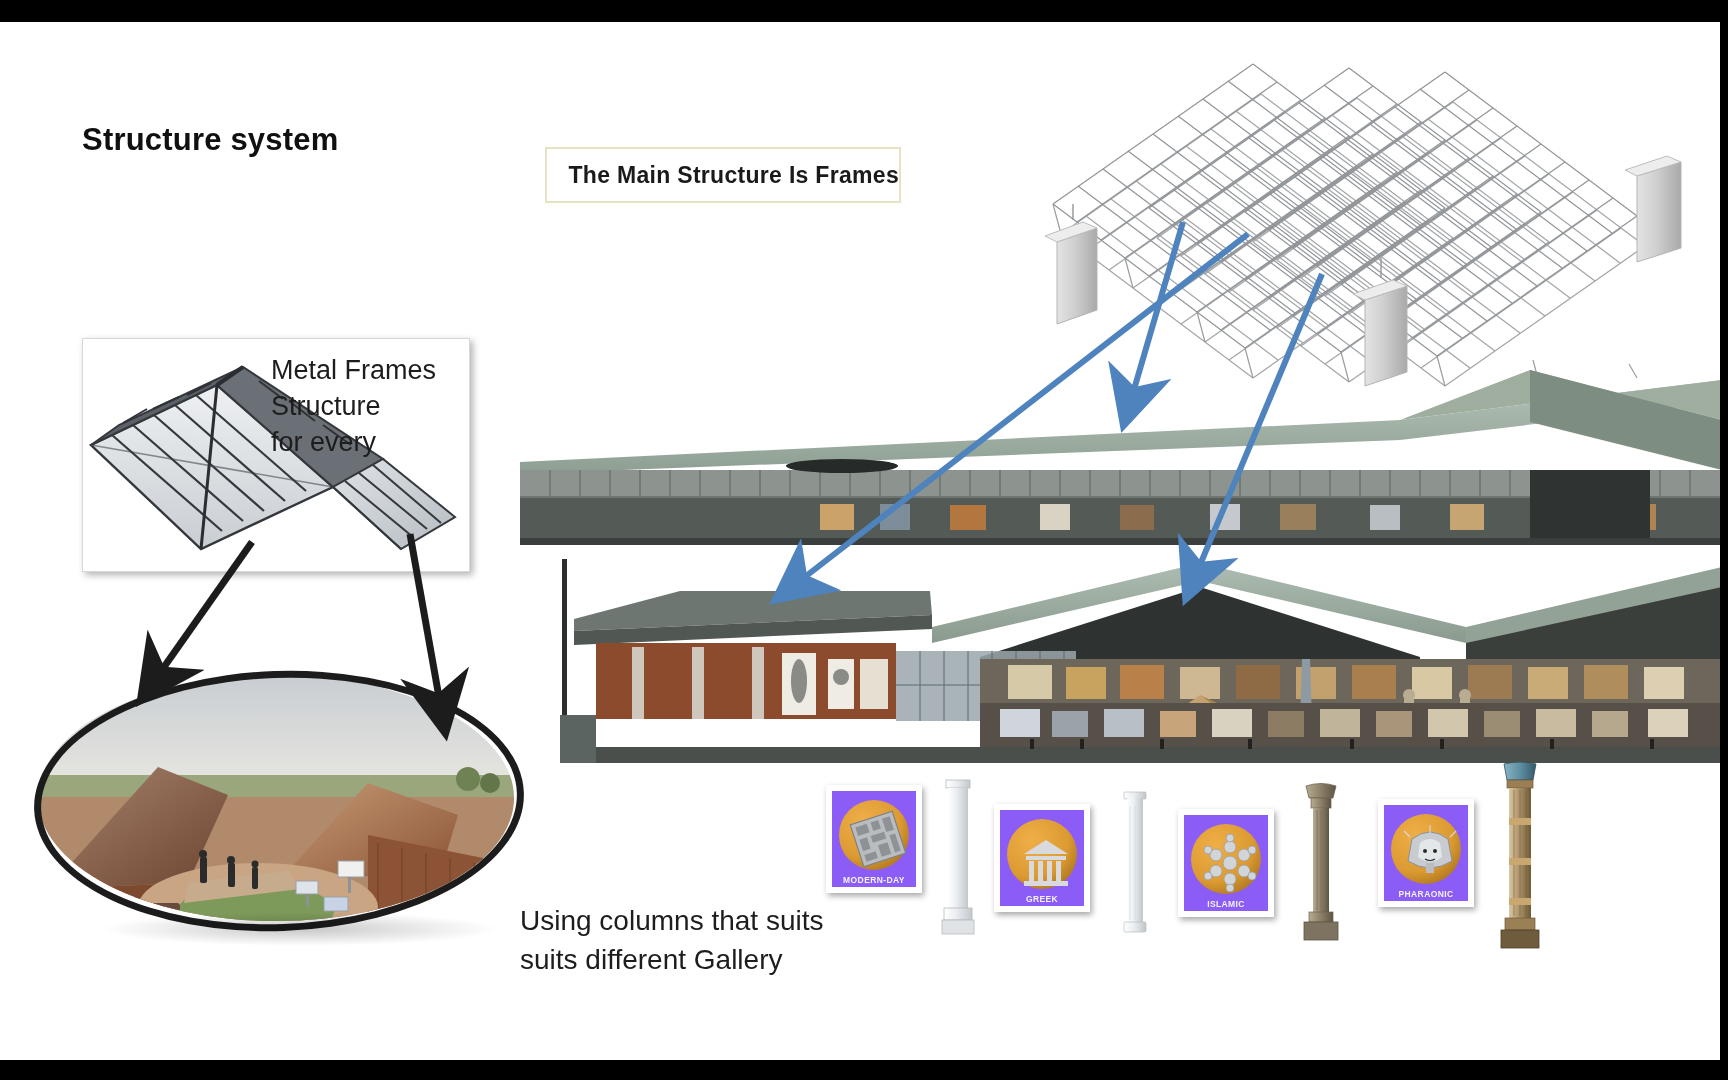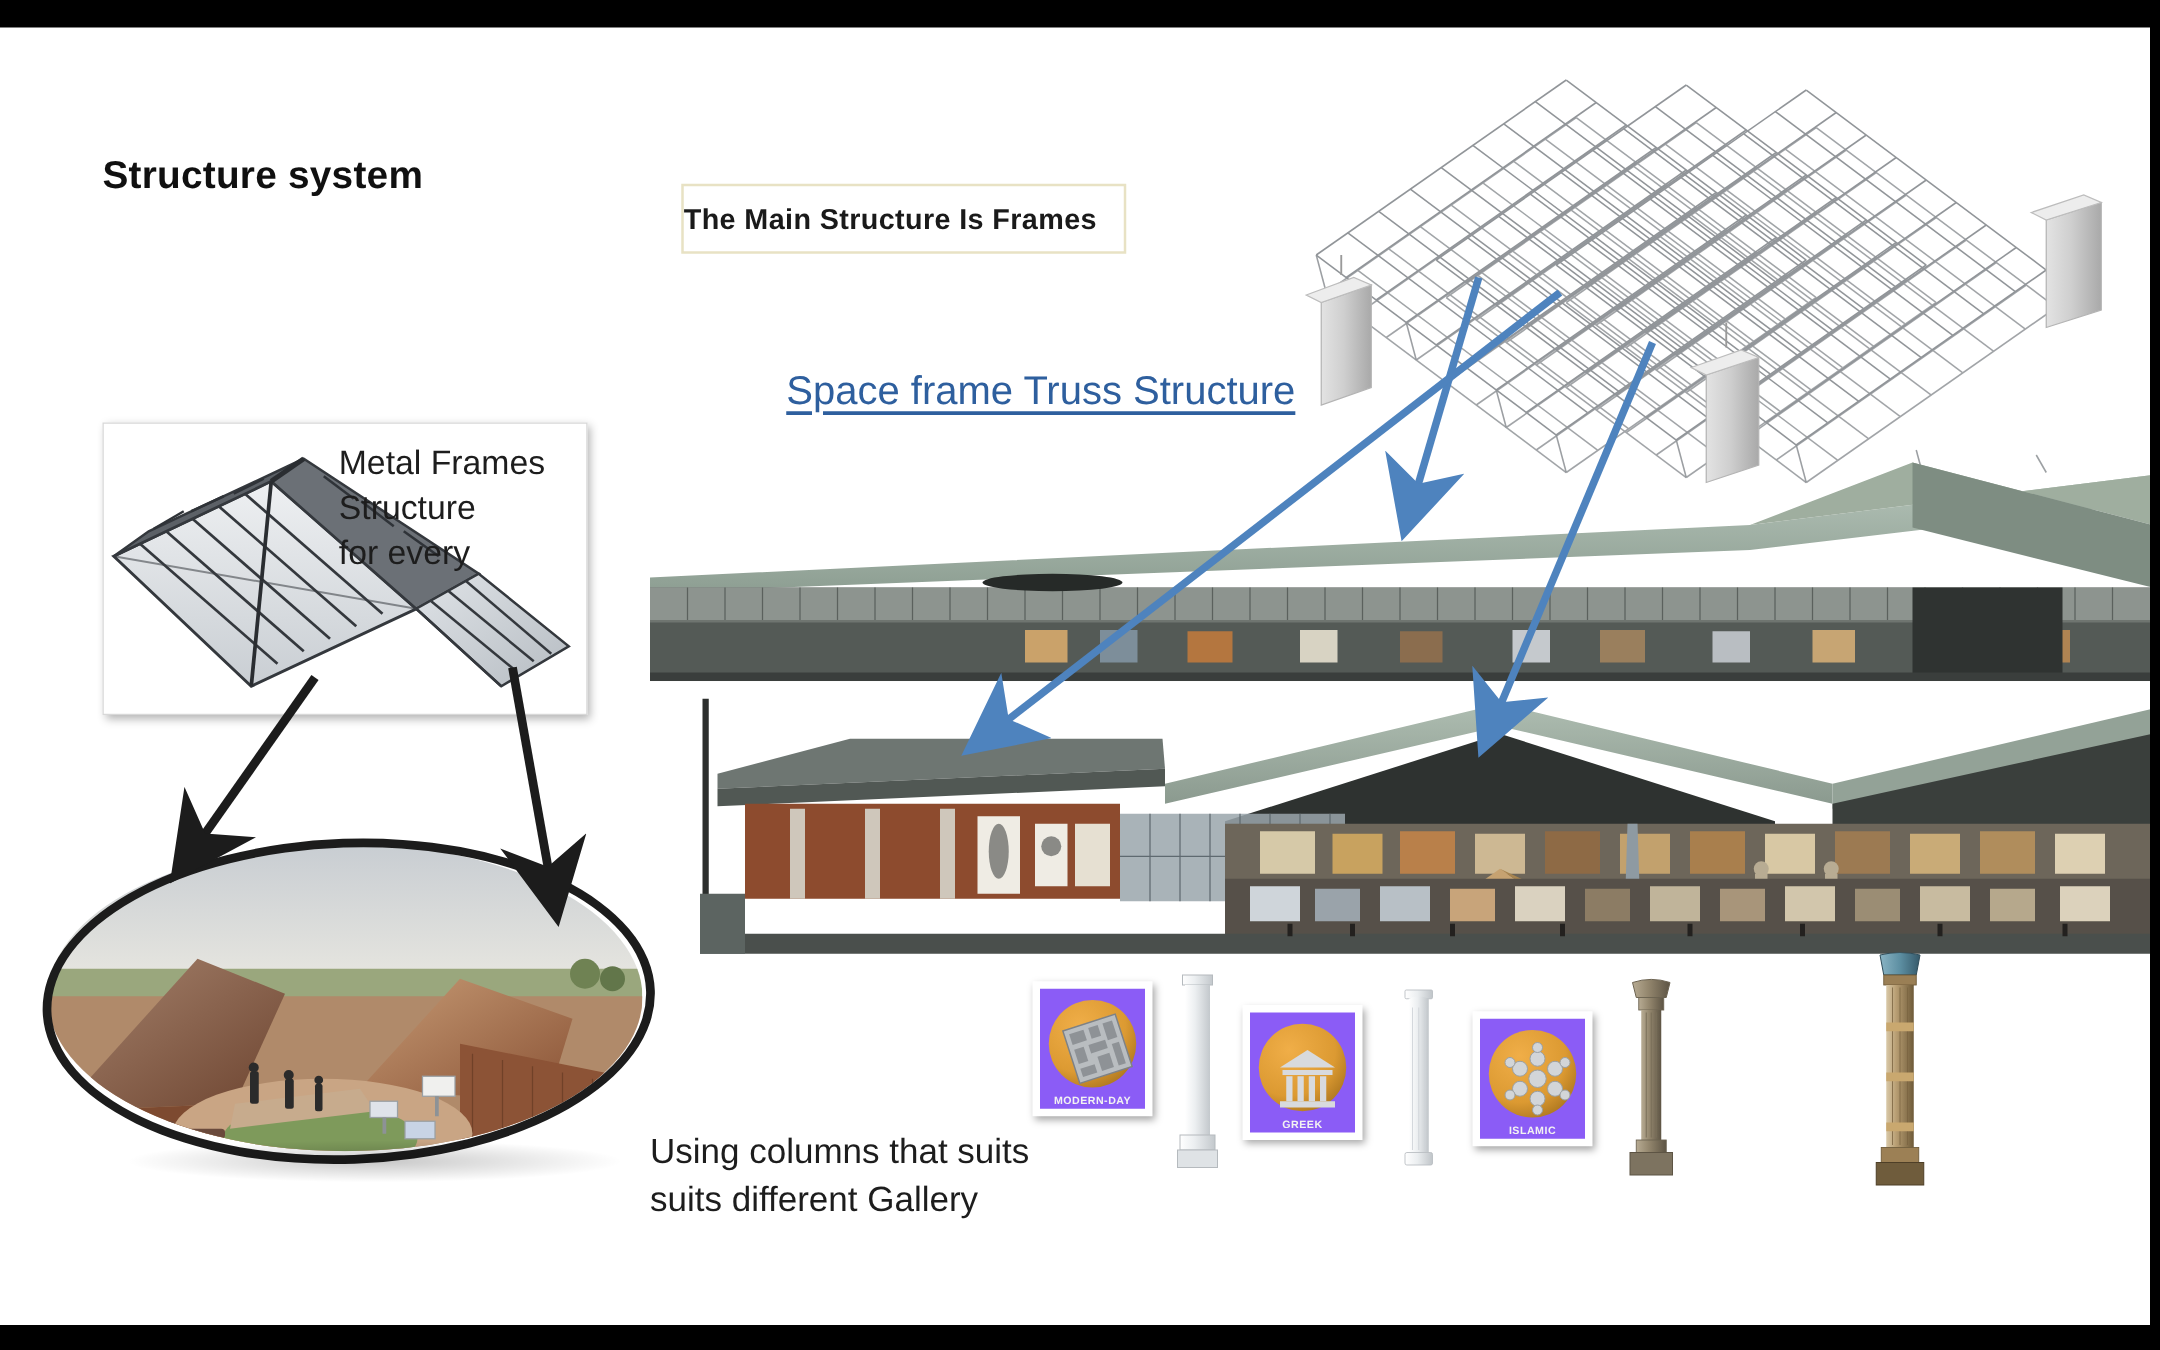--- a/index.html
+++ b/index.html
@@ -31,21 +31,21 @@
     font-size: 31px; font-weight: bold; color: #101010;
     letter-spacing: .2px; white-space: nowrap;
   }
 
   
   #main-structure-box {
     position: absolute; left: 545px; top: 125px;
     width: 352px; height: 52px;
     border: 2px solid #e8e2c4;
     background: #ffffff;
-    display: flex; align-items: center; justify-content: flex-start;
+    display: flex; align-items: center; justify-content: flex-end;
   }
   #main-structure-box .txt {
     font-size: 23px; font-weight: bold; color: #1a1a1a;
     white-space: nowrap; letter-spacing: .3px;
   }
 
   
   #space-frame-heading {
     position: absolute; left: 629px; top: 272px;
     font-size: 32px; color: #2e5f9e;
@@ -159,21 +159,20 @@
 <div id="slide-root">
 
   <div id="canvas">
 
     <div id="page-title">Structure system</div>
 
     <div id="main-structure-box">
       <span class="txt">The Main  Structure  Is Frames</span>
     </div>
 
-    <div id="space-frame-heading">Space frame Truss Structure</div>
 
     <div id="truss-block">
       <svg width="690" height="360" viewBox="0 0 690 360">
         <defs>
           <linearGradient id="colGrad" x1="0" y1="0" x2="1" y2="0">
             <stop offset="0%" stop-color="#e3e3e3"></stop>
             <stop offset="45%" stop-color="#cfcfcf"></stop>
             <stop offset="100%" stop-color="#a9a9a9"></stop>
           </linearGradient>
         </defs>
@@ -683,20 +682,41 @@
         <g stroke="#7a6f59" stroke-width=".8">
           <line x1="19" y1="28" x2="19" y2="128"></line>
           <line x1="23" y1="28" x2="23" y2="128"></line>
           <line x1="27" y1="28" x2="27" y2="128"></line>
         </g>
         <rect x="11" y="130" width="24" height="10" fill="url(#icg)" stroke="#6c6351" stroke-width=".7"></rect>
         <rect x="6" y="140" width="34" height="18" fill="#7d7360" stroke="#5d5444" stroke-width=".8"></rect>
       </svg>
     </div>
 
+    <div class="gallery-card" style="left:1378px; top:777px;">
+      <div class="inner">
+        <div class="ring-circle"></div>
+        <svg width="96" height="108" viewBox="0 0 96 108" style="position:absolute;left:0;top:0;">
+          <g transform="translate(46,48)">
+            <path d="M-18,-14 q18,-14 36,0 l4,22 q-22,14 -44,0 z" fill="#c8ccd0" stroke="#8b9094" stroke-width="1"></path>
+            <path d="M-10,-10 q10,-8 20,0 l2,14 q-12,9 -24,0 z" fill="#e4e7ea"></path>
+            <circle cx="-5" cy="-2" r="2" fill="#2b2b2b"></circle>
+            <circle cx="5" cy="-2" r="2" fill="#2b2b2b"></circle>
+            <path d="M-5,6 q5,3 10,0" stroke="#2b2b2b" stroke-width="1.2" fill="none"></path>
+            <rect x="-4" y="10" width="8" height="10" fill="#b9bdc1"></rect>
+            <g stroke="#d4d8db" stroke-width="1.2">
+              <line x1="-20" y1="-16" x2="-26" y2="-22"></line>
+              <line x1="20" y1="-16" x2="26" y2="-22"></line>
+              <line x1="0" y1="-20" x2="0" y2="-28"></line>
+            </g>
+          </g>
+        </svg>
+        <div class="badge-label">PHARAONIC</div>
+      </div>
+    </div>
 
     <div class="std-column" style="left:1494px; top:740px;">
       <svg width="52" height="190" viewBox="0 0 52 190">
         <defs>
           <linearGradient id="pcg" x1="0" y1="0" x2="1" y2="0">
             <stop offset="0%" stop-color="#d9c9a8"></stop>
             <stop offset="35%" stop-color="#b99f74"></stop>
             <stop offset="100%" stop-color="#6e5a38"></stop>
           </linearGradient>
           <linearGradient id="pcap" x1="0" y1="0" x2="1" y2="0">

